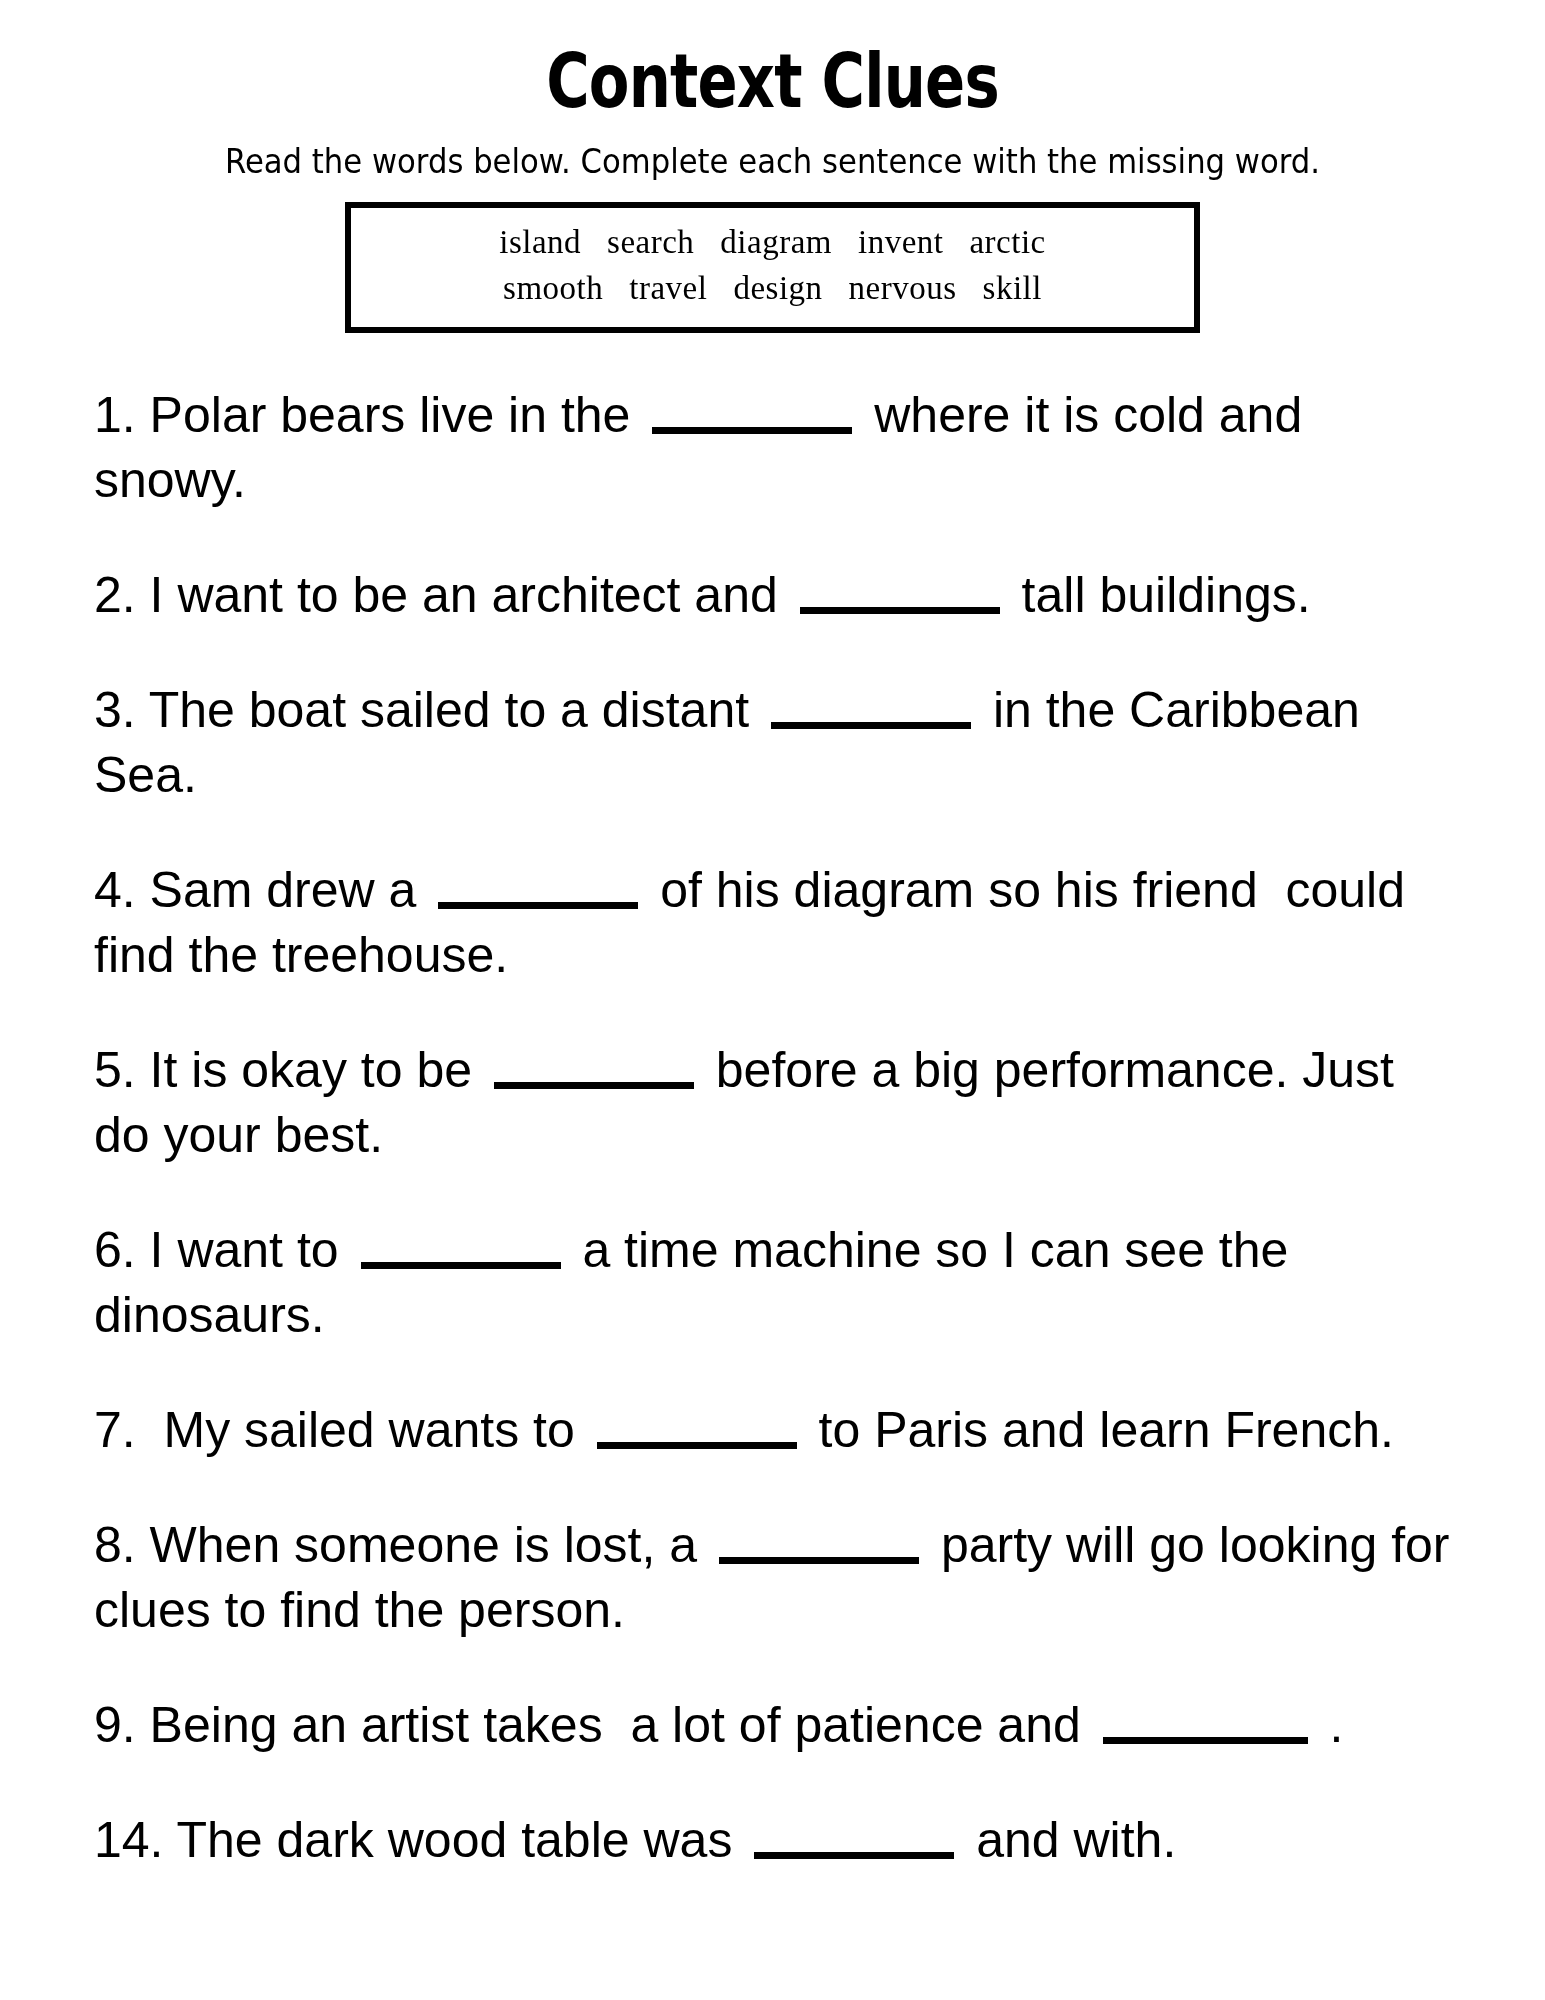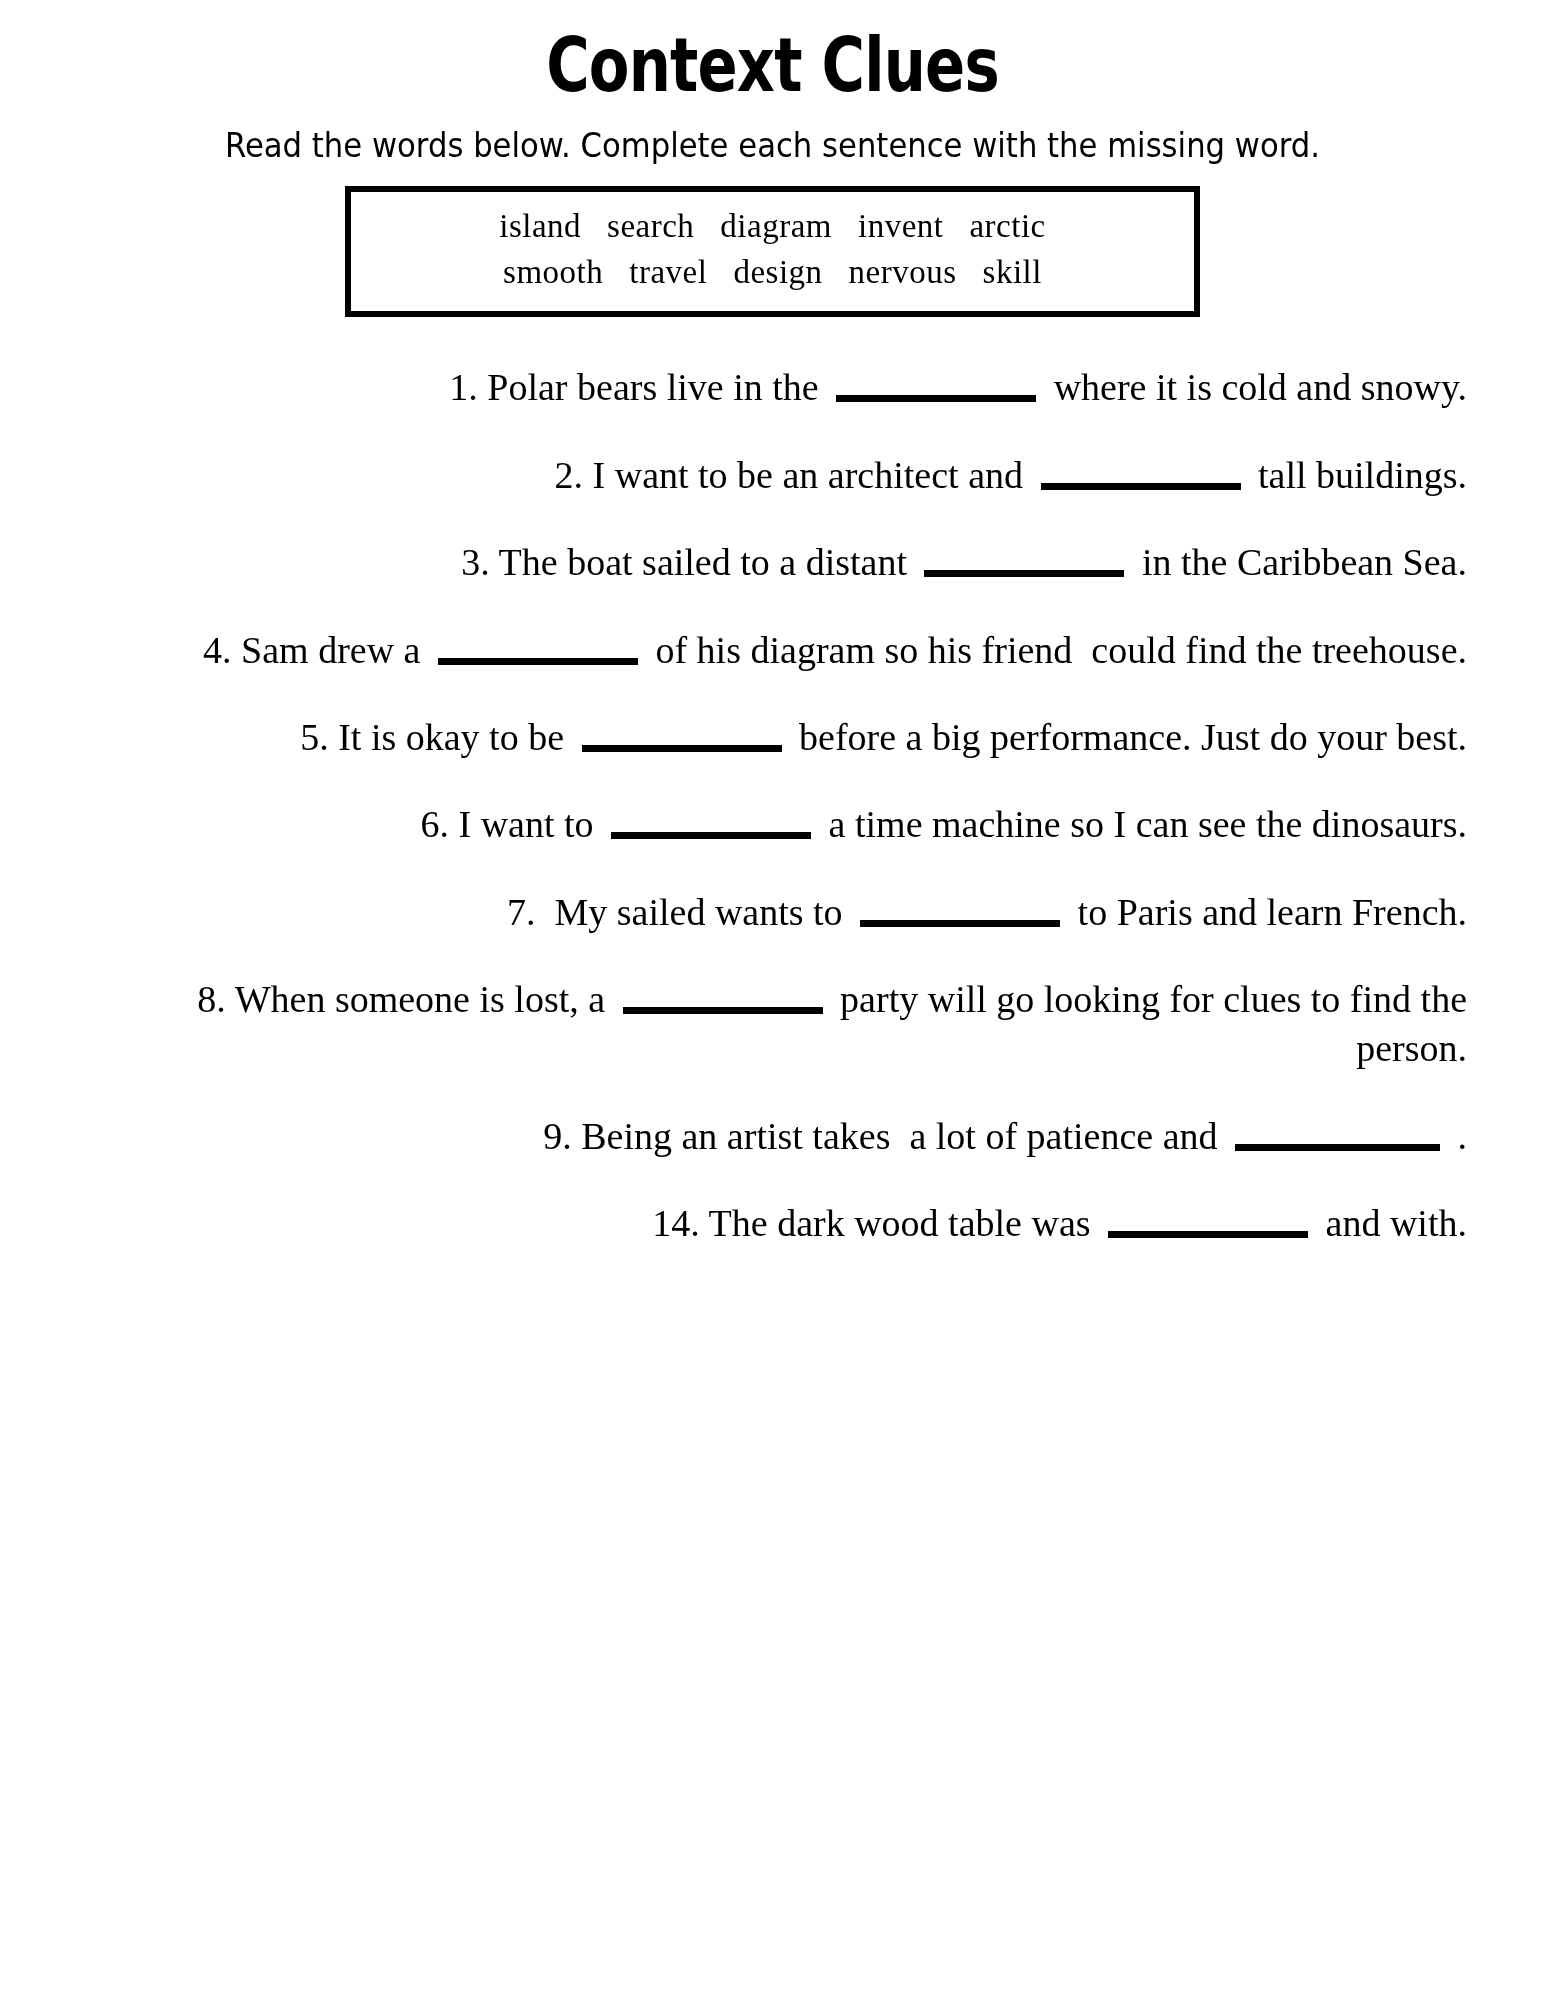--- a/index.html
+++ b/index.html
@@ -12,21 +12,21 @@
     height: 2000px;
     position: relative;
     overflow: hidden;
     font-family: "Liberation Serif", "DejaVu Serif", serif;
     color: #000000;
   }
 
   .page {
     position: absolute;
     inset: 0;
-    padding: 0;
+    padding: 16px;
   }
 
   
   .title {
     text-align: center;
     font-family: "DejaVu Sans", "Liberation Sans", sans-serif;
     font-weight: bold;
     font-size: 74px;
     letter-spacing: -1px;
     line-height: 1;
@@ -70,25 +70,25 @@
     display: inline-block;
     margin: 0 13px;
   }
 
   
   .questions {
     margin: 46px 0 0 0;
     padding: 0 78px 0 78px;
   }
   .q {
-    font-family: Liberation Serif, serif;
-    font-size: 38px;
+    font-family: Liberation Sans, sans-serif;
+    font-size: 50px;
     line-height: 1.30;
     margin-bottom: 34px;
-    text-align: right;
+    text-align: left;
   }
   .q .num {
     white-space: pre;
   }
   .q .txt {
     white-space: pre-wrap;
   }
   .blank {
     display: inline-block;
     width: 200px;

